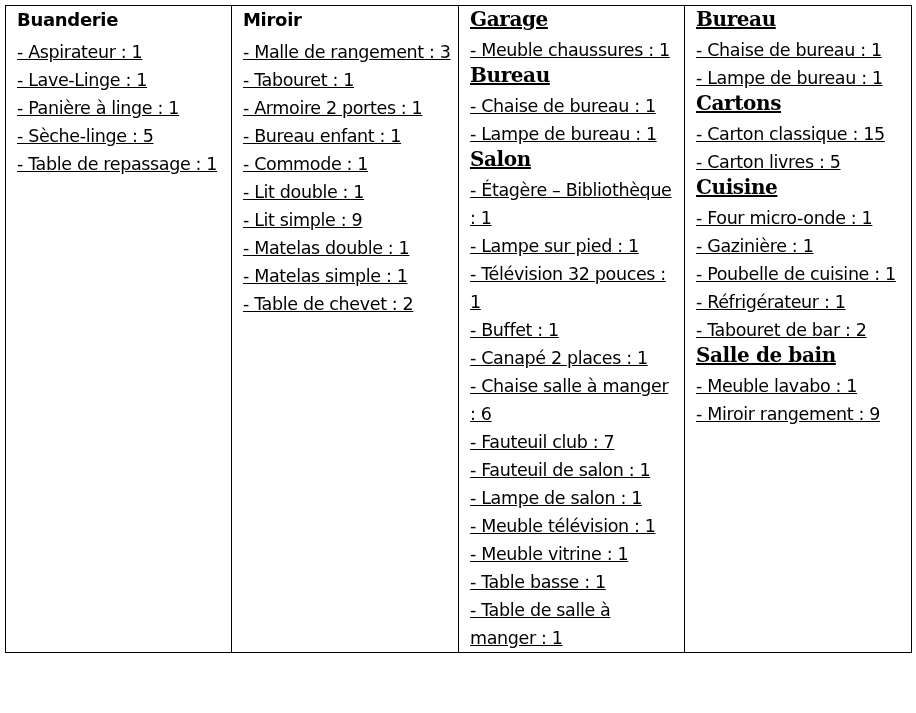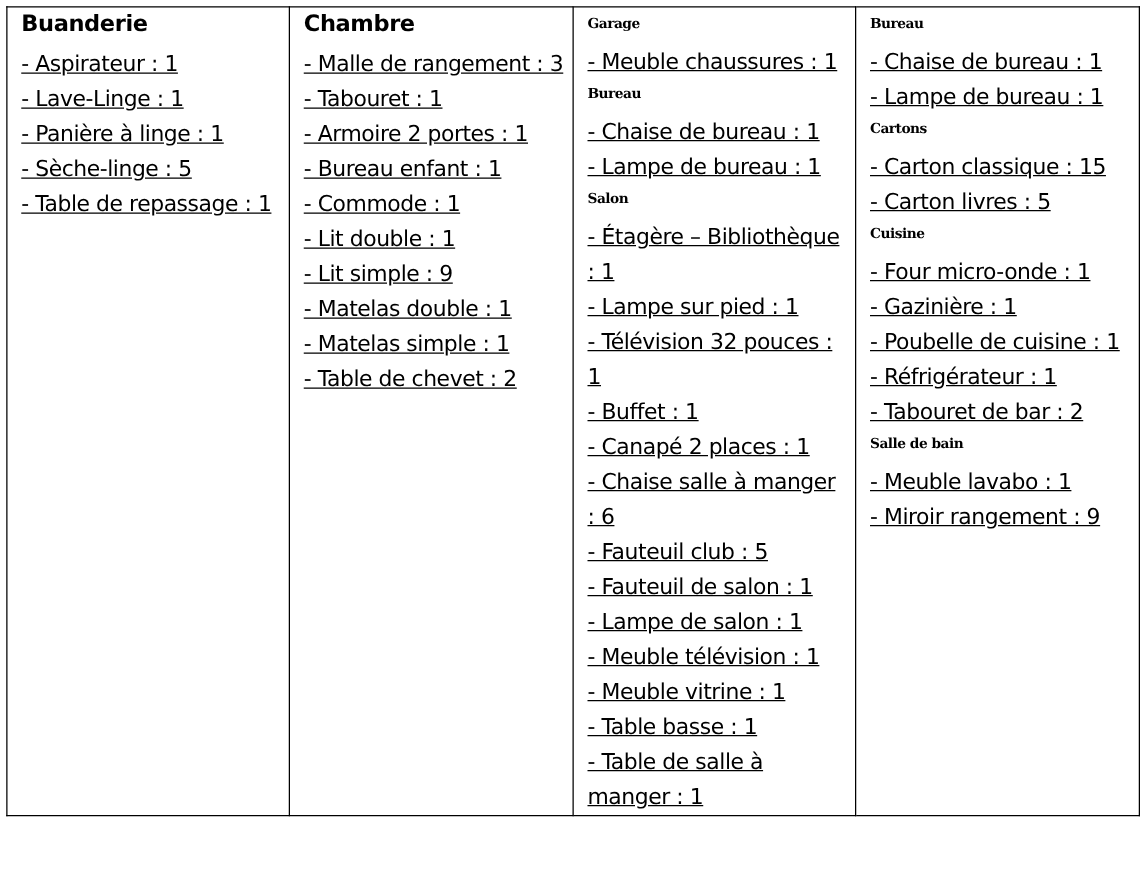--- a/index.html
+++ b/index.html
@@ -41,24 +41,25 @@
       font-family: "DejaVu Sans", sans-serif;
       font-weight: bold;
       font-size: 18px;
       line-height: 24px;
       margin: 0 0 6px 0;
       letter-spacing: -0.3px;
     }
     .room-heading-serif {
       font-family: "DejaVu Serif", serif;
       font-weight: bold;
-      font-size: 11px;
+      font-size: 20px;
       line-height: 22px;
       margin: 0 0 6px 0;
       letter-spacing: -0.4px;
+      text-decoration: underline;
     }
     .room-block { margin: 0; }
     .item {
       margin: 0;
       font-weight: normal;
       text-decoration: underline;
     }
   </style>
 </head>
 <body>
@@ -79,21 +80,21 @@
         <div class="item">- Aspirateur : 1</div>
         <div class="item">- Lave-Linge : 1</div>
         <div class="item">- Panière à linge : 1</div>
         <div class="item">- Sèche-linge : 5</div>
         <div class="item">- Table de repassage : 1</div>
       </div>
     </td>
 
     <td>
       <div class="room-block">
-        <div class="room-heading-sans">Chambre</div>
+        <div class="room-heading-sans">Miroir</div>
         <div class="item">- Malle de rangement : 3</div>
         <div class="item">- Tabouret : 1</div>
         <div class="item">- Armoire 2 portes : 1</div>
         <div class="item">- Bureau enfant : 1</div>
         <div class="item">- Commode : 1</div>
         <div class="item">- Lit double : 1</div>
         <div class="item">- Lit simple : 9</div>
         <div class="item">- Matelas double : 1</div>
         <div class="item">- Matelas simple : 1</div>
         <div class="item">- Table de chevet : 2</div>
@@ -111,21 +112,21 @@
         <div class="item">- Lampe de bureau : 1</div>
       </div>
       <div class="room-block">
         <div class="room-heading-serif">Salon</div>
         <div class="item">- Étagère – Bibliothèque : 1</div>
         <div class="item">- Lampe sur pied : 1</div>
         <div class="item">- Télévision 32 pouces : 1</div>
         <div class="item">- Buffet : 1</div>
         <div class="item">- Canapé 2 places : 1</div>
         <div class="item">- Chaise salle à manger : 6</div>
-        <div class="item">- Fauteuil club : 5</div>
+        <div class="item">- Fauteuil club : 7</div>
         <div class="item">- Fauteuil de salon : 1</div>
         <div class="item">- Lampe de salon : 1</div>
         <div class="item">- Meuble télévision : 1</div>
         <div class="item">- Meuble vitrine : 1</div>
         <div class="item">- Table basse : 1</div>
         <div class="item">- Table de salle à manger : 1</div>
       </div>
     </td>
 
     <td>

